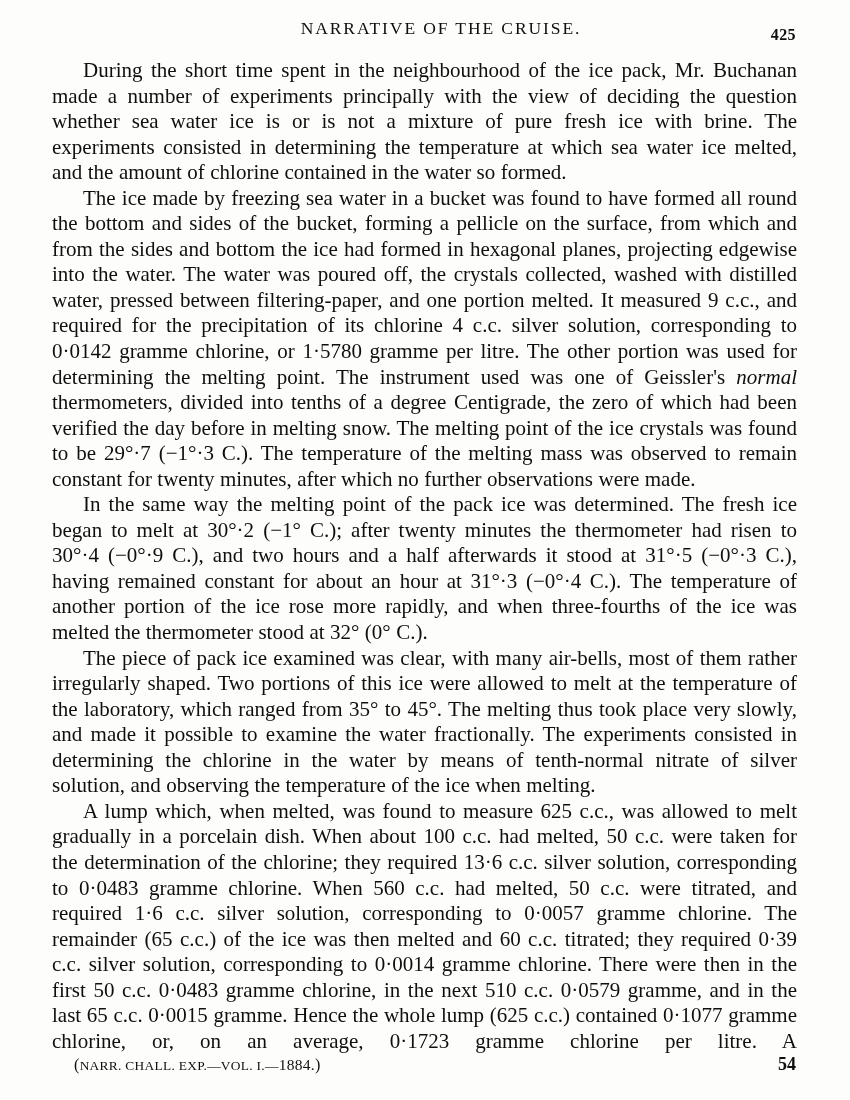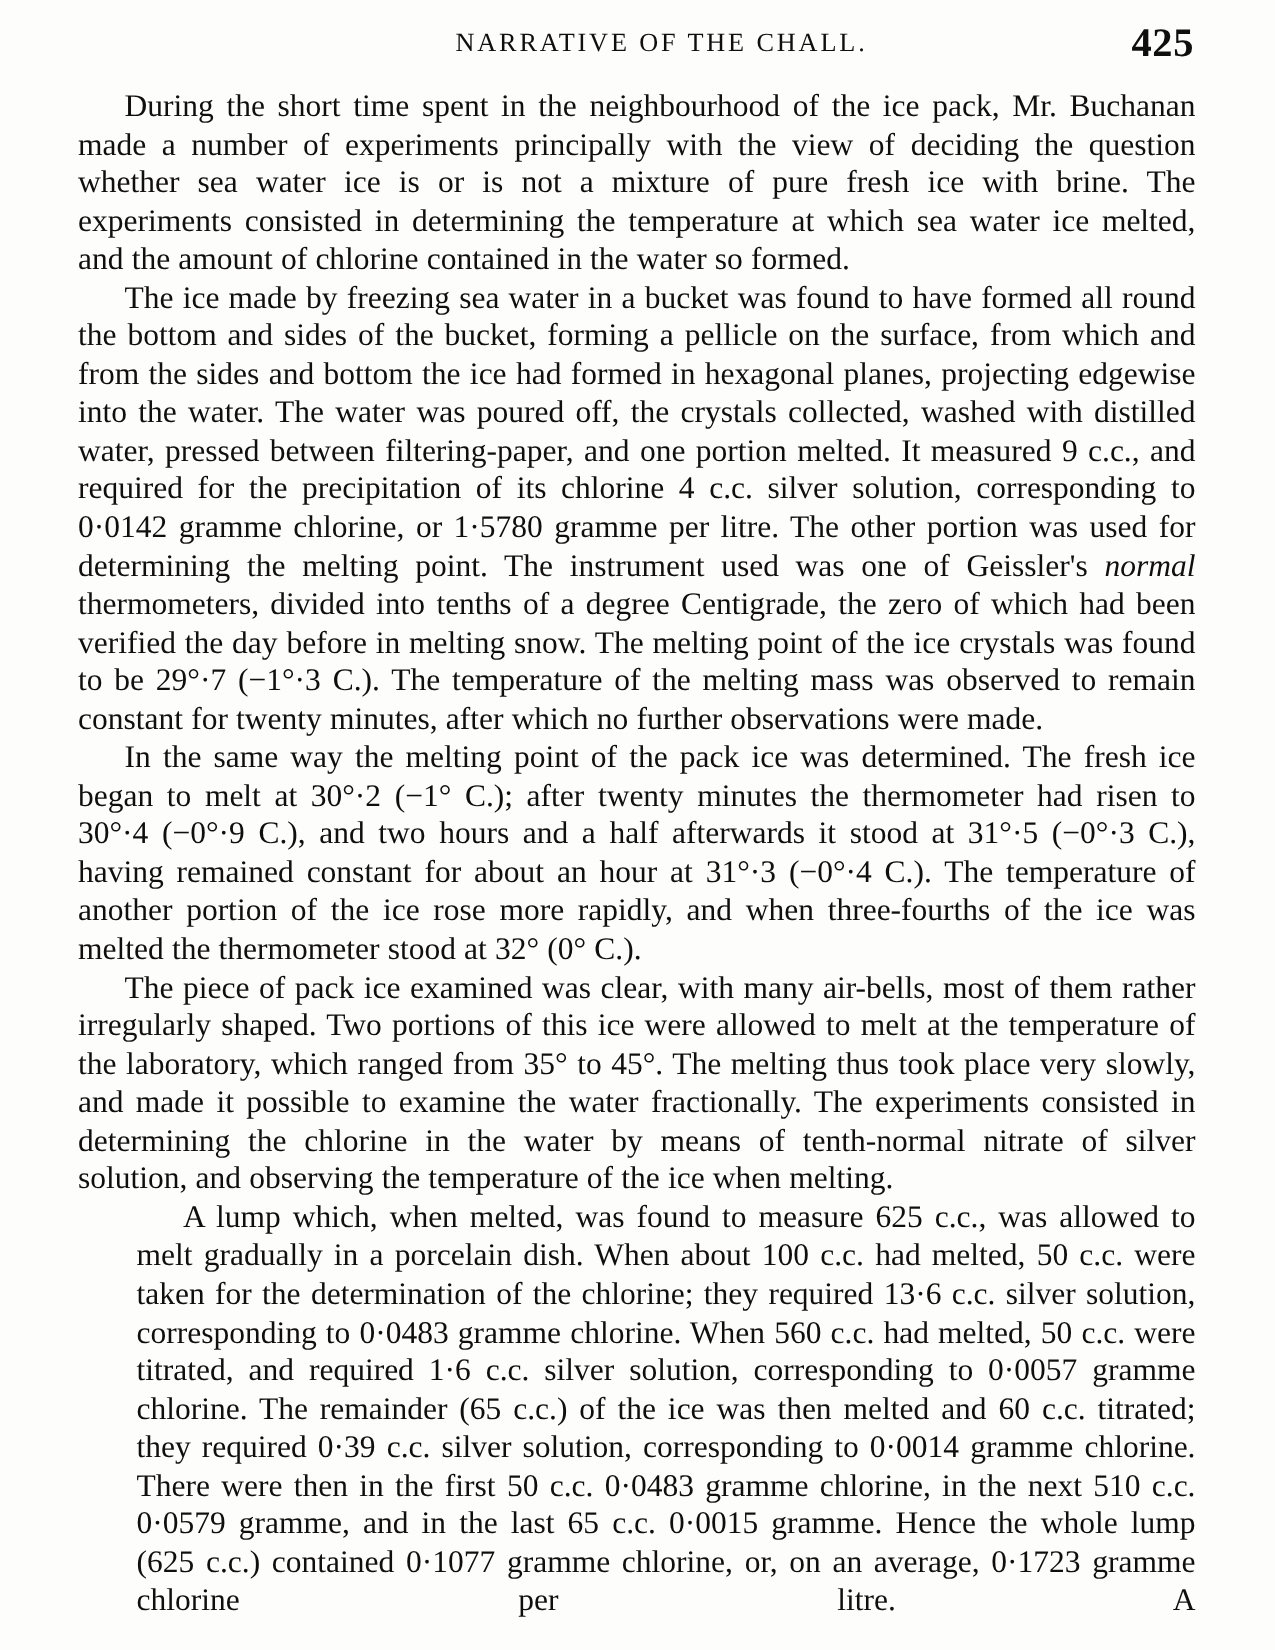--- a/index.html
+++ b/index.html
@@ -36,21 +36,21 @@
     font-size: 17.5px;
     letter-spacing: 1.9px;
     font-weight: normal;
     white-space: nowrap;
     margin-left: 34px;
   }
   .head-folio {
     position: absolute;
     right: 0;
     bottom: 0;
-    font-size: 27px;
+    font-size: 16px;
     font-weight: bold;
     letter-spacing: 0.4px;
   }
 
   
   .textblock {
     position: absolute;
     left: 52px;
     top: 58px;
     width: 745px;
@@ -61,21 +61,20 @@
     text-align-last: left;
     text-justify: inter-word;
     font-size: 21px;
     line-height: 25.55px;
     text-indent: 31px;
     hyphens: none;
     word-spacing: 0.2px;
   }
   p.para.last {
     text-align-last: justify;
-    margin-left: 39px;
   }
   i {
   }
 
   
   .footer {
     position: absolute;
     left: 74px;
     right: 54px;
     top: 1056px;
@@ -105,32 +104,36 @@
     font-size: 18px;
     font-weight: bold;
   }
 </style>
 </head>
 <body>
 
 <div class="page">
 
   <div class="running-head">
-    <span class="head-title">NARRATIVE OF THE CHALL.</span>
+    <span class="head-title">NARRATIVE OF THE CRUISE.</span>
     <span class="head-folio">425</span>
   </div>
 
   <div class="textblock">
 
     <p class="para"><span>During the short time spent in the neighbourhood of the ice pack, Mr. Buchanan made a number of experiments principally with the view of deciding the question whether sea water ice is or is not a mixture of pure fresh ice with brine.  The experiments consisted in determining the temperature at which sea water ice melted, and the amount of chlorine contained in the water so formed.</span></p>
 
     <p class="para"><span>The ice made by freezing sea water in a bucket was found to have formed all round the bottom and sides of the bucket, forming a pellicle on the surface, from which and from the sides and bottom the ice had formed in hexagonal planes, projecting edgewise into the water.  The water was poured off, the crystals collected, washed with distilled water, pressed between filtering-paper, and one portion melted.  It measured 9 c.c., and required for the precipitation of its chlorine 4 c.c. silver solution, corresponding to 0·0142 gramme chlorine, or 1·5780 gramme per litre.  The other portion was used for determining the melting point.  The instrument used was one of Geissler's </span><i>normal</i><span> thermometers, divided into tenths of a degree Centigrade, the zero of which had been verified the day before in melting snow.  The melting point of the ice crystals was found to be 29°·7 (−1°·3 C.).  The temperature of the melting mass was observed to remain constant for twenty minutes, after which no further observations were made.</span></p>
 
     <p class="para"><span>In the same way the melting point of the pack ice was determined.  The fresh ice began to melt at 30°·2 (−1° C.); after twenty minutes the thermometer had risen to 30°·4 (−0°·9 C.), and two hours and a half afterwards it stood at 31°·5 (−0°·3 C.), having remained constant for about an hour at 31°·3 (−0°·4 C.).  The temperature of another portion of the ice rose more rapidly, and when three-fourths of the ice was melted the thermometer stood at 32° (0° C.).</span></p>
 
     <p class="para"><span>The piece of pack ice examined was clear, with many air-bells, most of them rather irregularly shaped.  Two portions of this ice were allowed to melt at the temperature of the laboratory, which ranged from 35° to 45°.  The melting thus took place very slowly, and made it possible to examine the water fractionally.  The experiments consisted in determining the chlorine in the water by means of tenth-normal nitrate of silver solution, and observing the temperature of the ice when melting.</span></p>
 
     <p class="para last"><span>A lump which, when melted, was found to measure 625 c.c., was allowed to melt gradually in a porcelain dish.  When about 100 c.c. had melted, 50 c.c. were taken for the determination of the chlorine; they required 13·6 c.c. silver solution, corresponding to 0·0483 gramme chlorine.  When 560 c.c. had melted, 50 c.c. were titrated, and required 1·6 c.c. silver solution, corresponding to 0·0057 gramme chlorine.  The remainder (65 c.c.) of the ice was then melted and 60 c.c. titrated; they required 0·39 c.c. silver solution, corresponding to 0·0014 gramme chlorine.  There were then in the first 50 c.c. 0·0483 gramme chlorine, in the next 510 c.c. 0·0579 gramme, and in the last 65 c.c. 0·0015 gramme.  Hence the whole lump (625 c.c.) contained 0·1077 gramme chlorine, or, on an average, 0·1723 gramme chlorine per litre.  A</span></p>
 
   </div>
 
+  <div class="footer">
+    <span class="imprint"><span class="paren">(</span><span>NARR. CHALL. EXP.—VOL. I.—</span><span class="yr">1884.</span><span class="paren">)</span></span>
+    <span class="signature">54</span>
+  </div>
 
 </div>
 
 </body></html>

